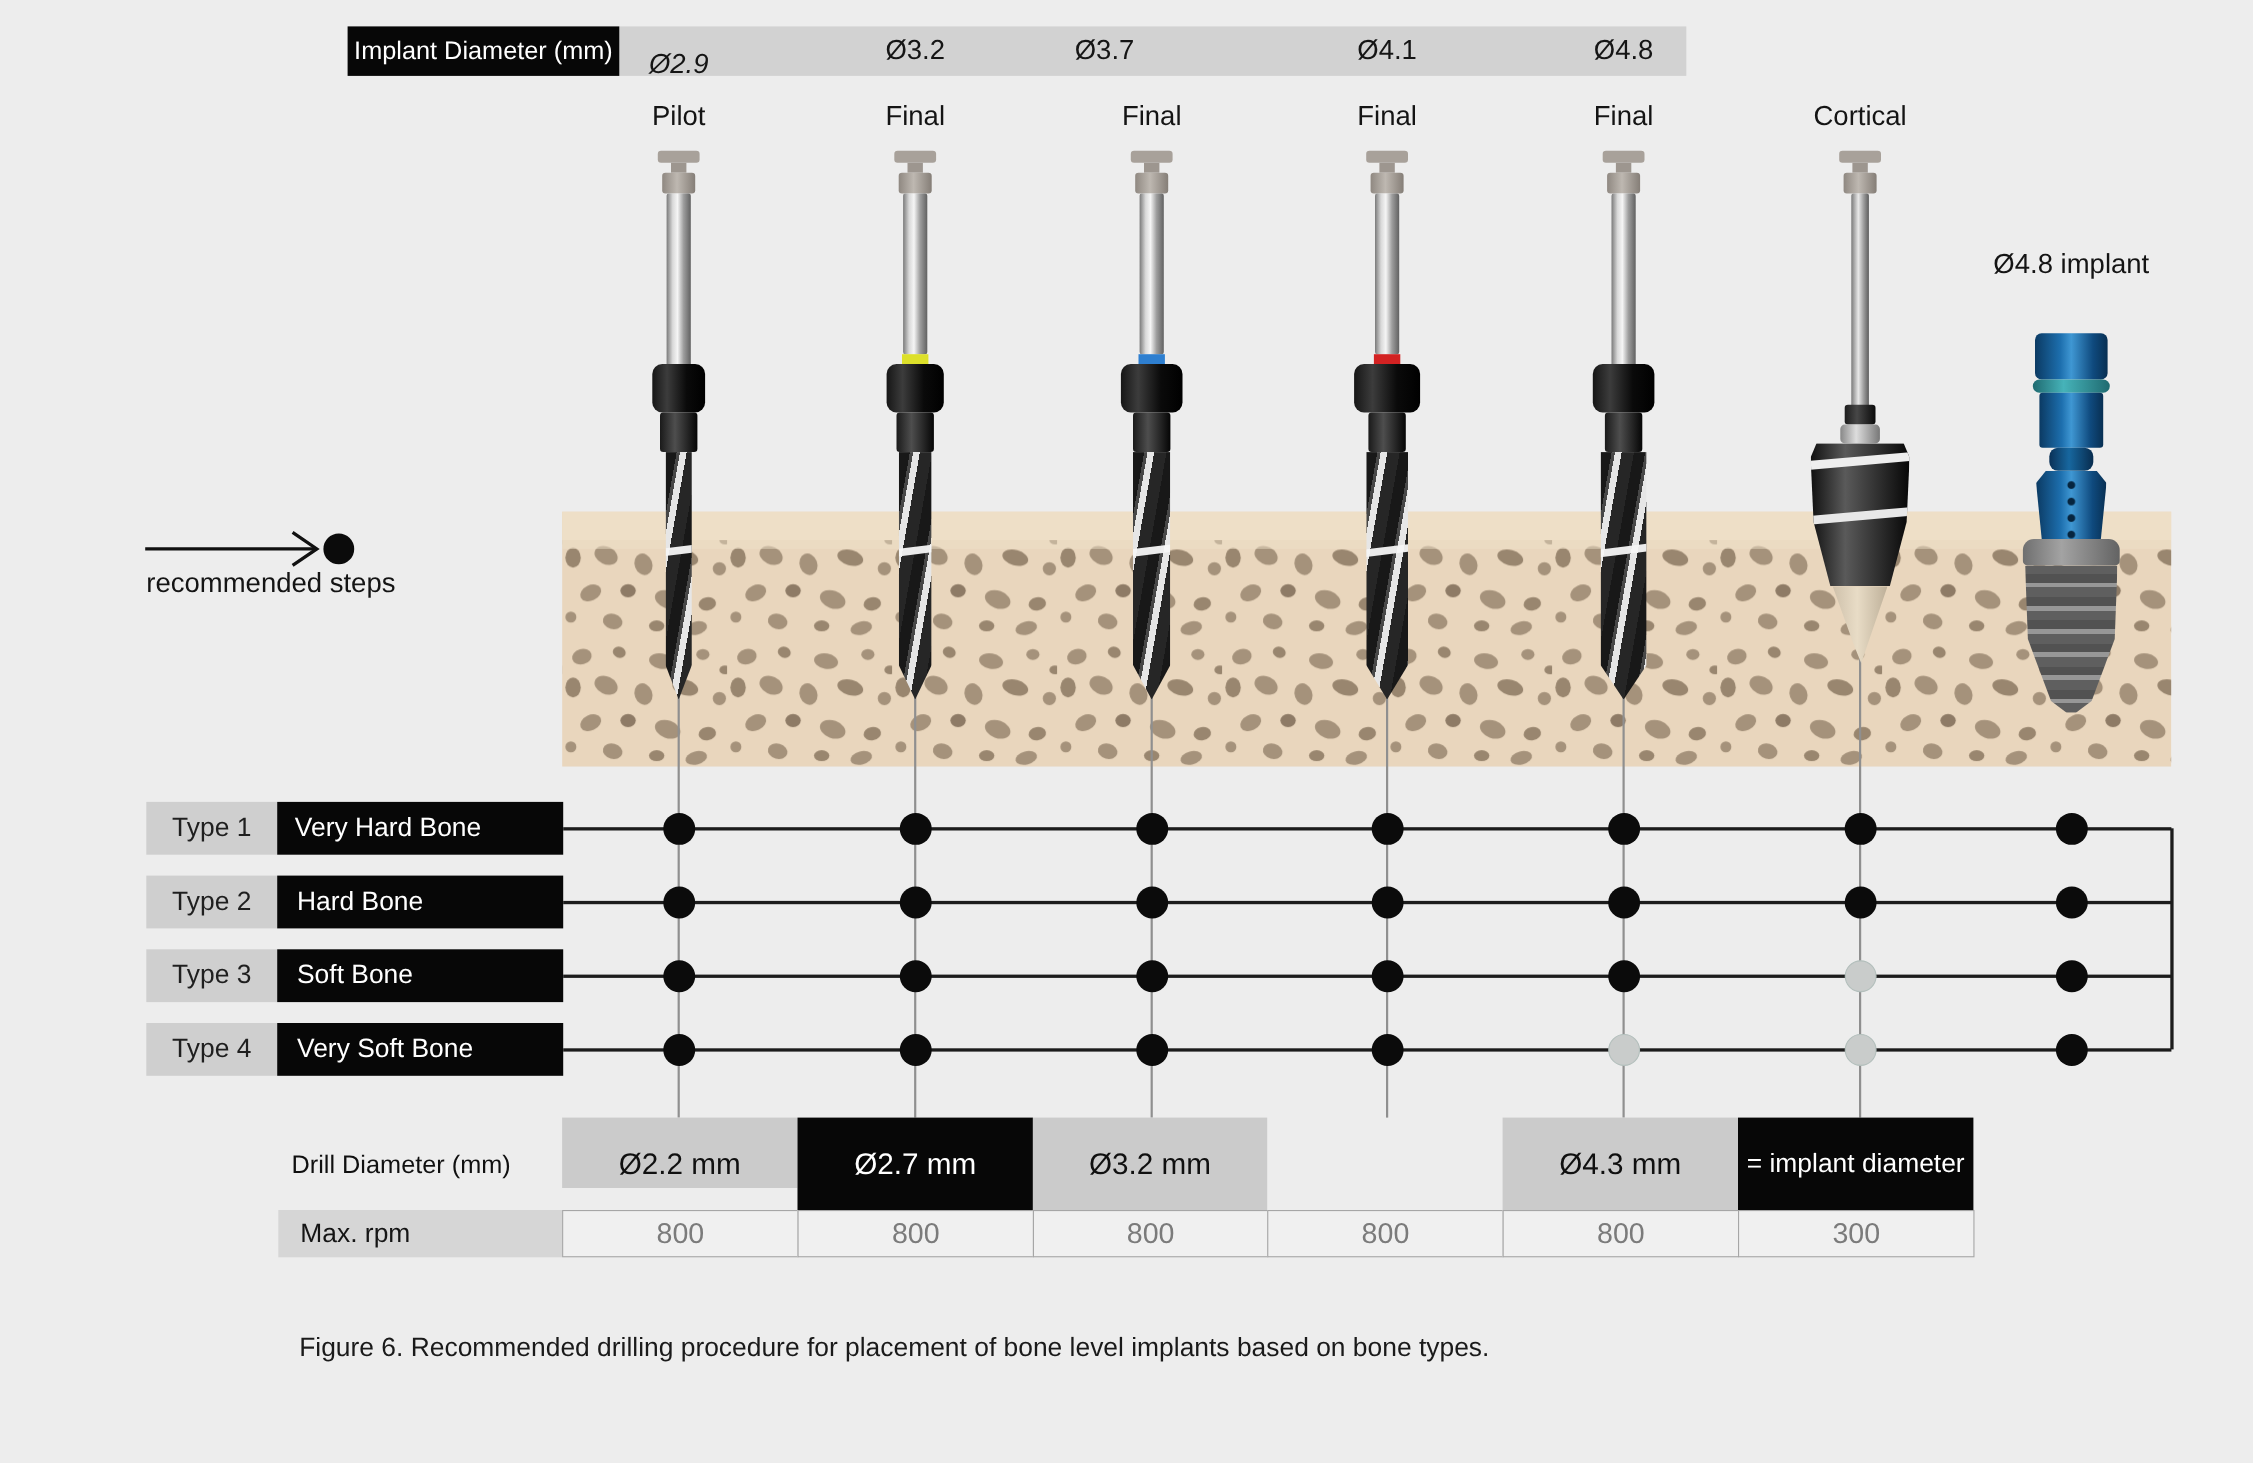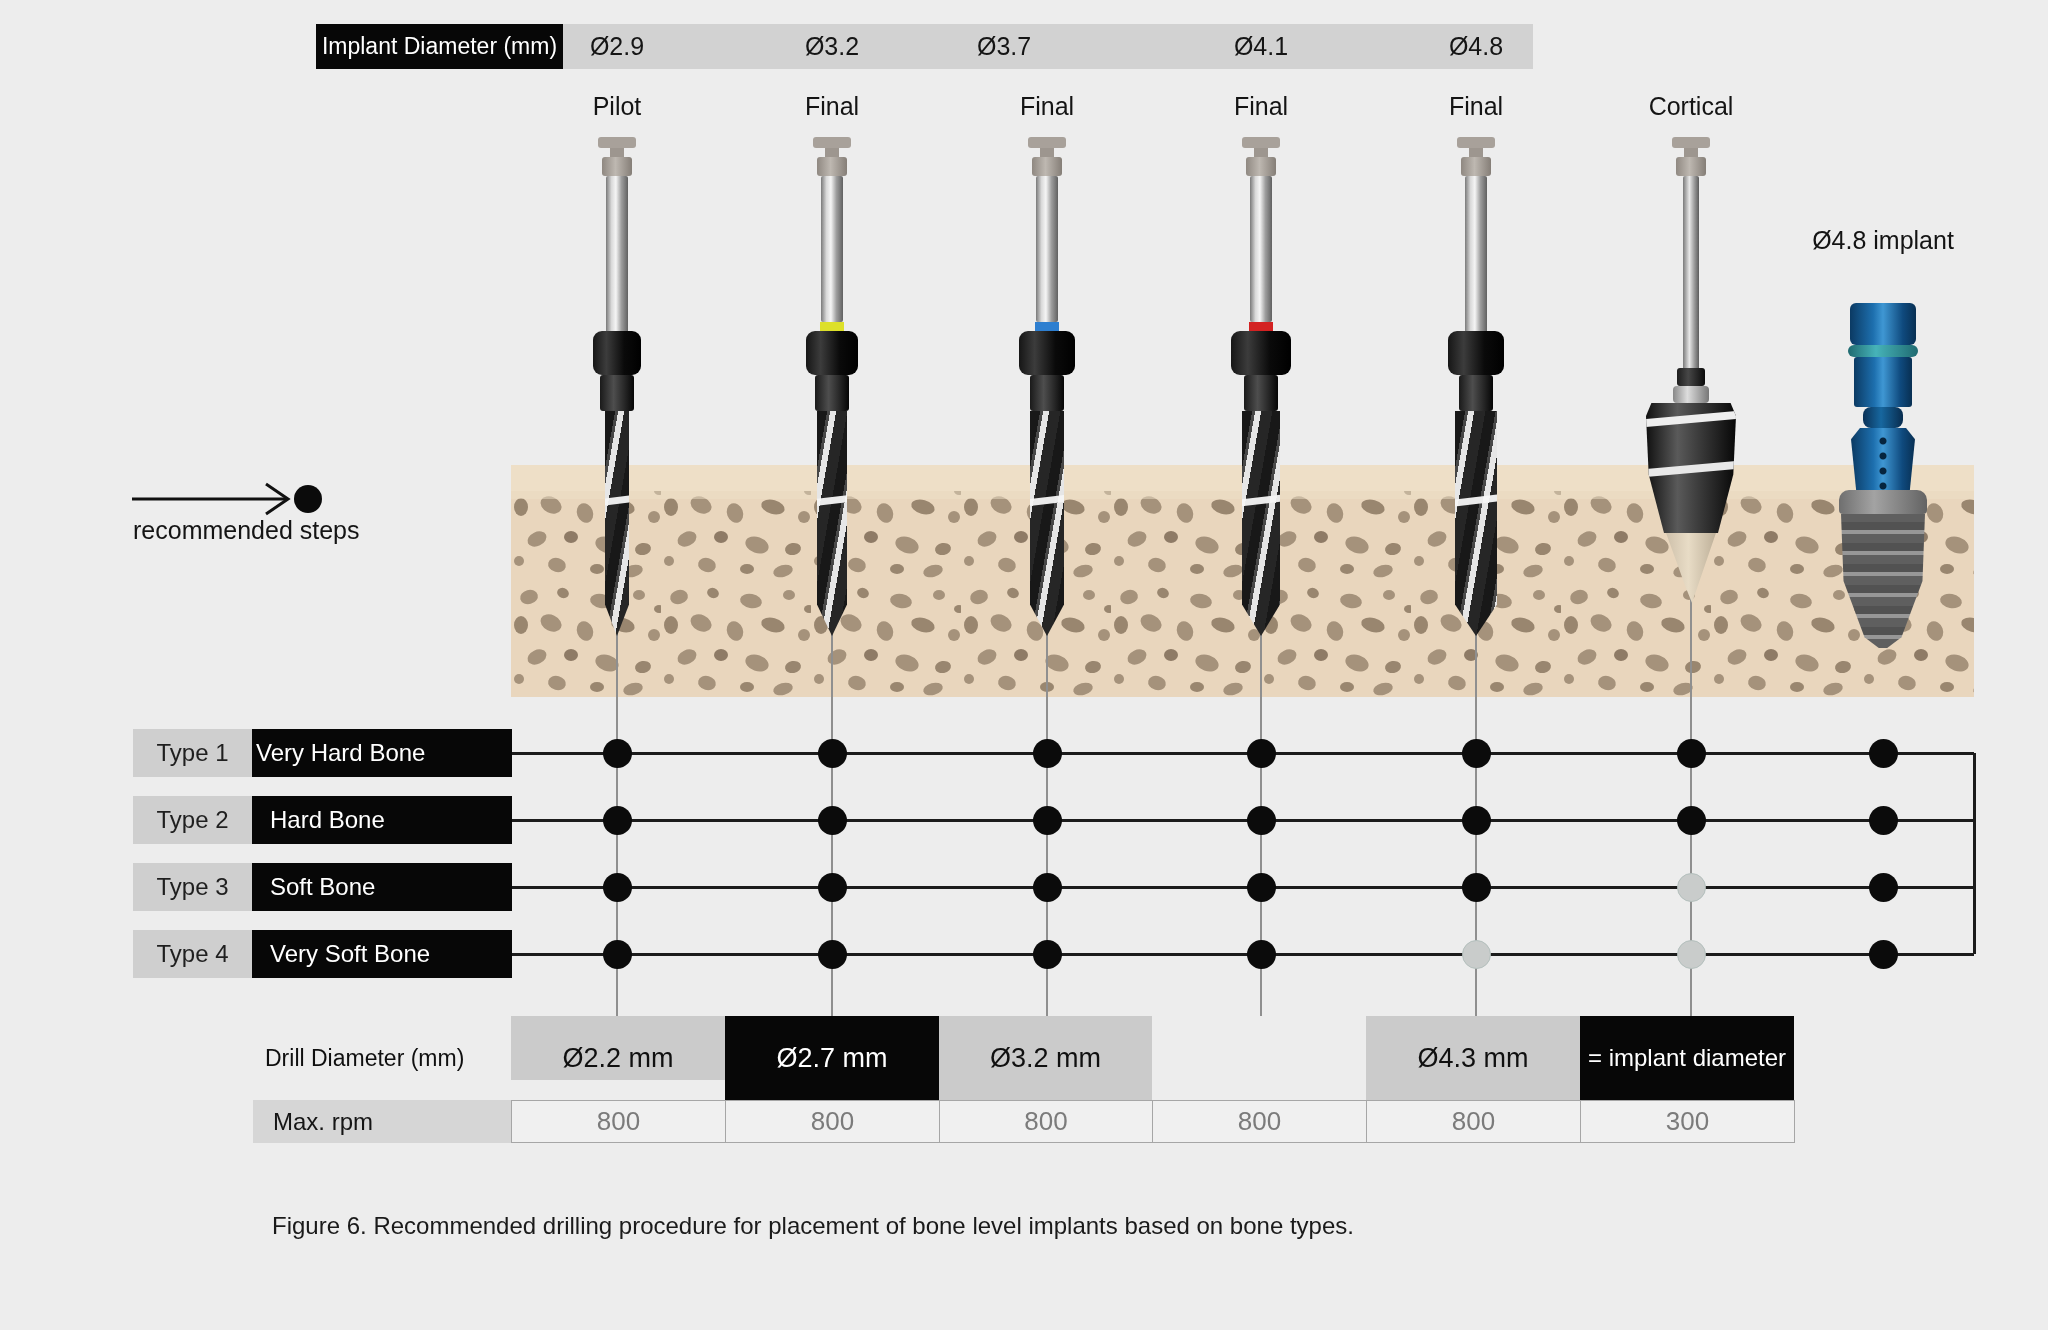--- a/index.html
+++ b/index.html
@@ -56,40 +56,40 @@
     <path d="M136 4 L158 19 L136 34" fill="none" stroke="#111111" stroke-width="3"></path>
     <circle cx="178" cy="19" r="14" fill="#0b0b0b"></circle>
   </svg>
   <div class="abs" id="legend-text">recommended steps</div>
 
   <div class="abs" id="implant-label">Ø4.8 implant</div>
 
   <div class="abs" id="caption">Figure 6. Recommended drilling procedure for placement of bone level implants based on bone types.</div>
 
   <div id="dyn"></div>
-<div style="position: absolute; left: 547px; top: 24px; width: 140px; line-height: 45px; text-align: center; font-size: 25px; color: rgb(21, 21, 21); z-index: 13;">Ø2.9</div>
+<div style="position: absolute; left: 547px; top: 36px; width: 140px; line-height: 45px; text-align: center; font-size: 25px; color: rgb(21, 21, 21); z-index: 13; font-style: italic;">Ø2.9</div>
     <div style="position: absolute; left: 762px; top: 24px; width: 140px; line-height: 45px; text-align: center; font-size: 25px; color: rgb(21, 21, 21); z-index: 13;">Ø3.2</div>
     <div style="position: absolute; left: 977px; top: 24px; width: 140px; line-height: 45px; font-size: 25px; color: rgb(21, 21, 21); z-index: 13;">Ø3.7</div>
     <div style="position: absolute; left: 1191px; top: 24px; width: 140px; line-height: 45px; text-align: center; font-size: 25px; color: rgb(21, 21, 21); z-index: 13;">Ø4.1</div>
     <div style="position: absolute; left: 1406px; top: 24px; width: 140px; line-height: 45px; text-align: center; font-size: 25px; color: rgb(21, 21, 21); z-index: 13;">Ø4.8</div>
     <div style="position: absolute; left: 527px; top: 92px; width: 180px; text-align: center; font-size: 25px; color: rgb(20, 20, 20);">Pilot</div>
     <div style="position: absolute; left: 742px; top: 92px; width: 180px; text-align: center; font-size: 25px; color: rgb(20, 20, 20);">Final</div>
     <div style="position: absolute; left: 957px; top: 92px; width: 180px; text-align: center; font-size: 25px; color: rgb(20, 20, 20);">Final</div>
     <div style="position: absolute; left: 1171px; top: 92px; width: 180px; text-align: center; font-size: 25px; color: rgb(20, 20, 20);">Final</div>
     <div style="position: absolute; left: 1386px; top: 92px; width: 180px; text-align: center; font-size: 25px; color: rgb(20, 20, 20);">Final</div>
     <div style="position: absolute; left: 1601px; top: 92px; width: 180px; text-align: center; font-size: 25px; color: rgb(20, 20, 20);">Cortical</div>
     <div style="position: absolute; left: 616px; top: 590px; width: 2px; height: 426px; background: rgb(143, 143, 143); z-index: 8;"></div>
     <div style="position: absolute; left: 831px; top: 590px; width: 2px; height: 426px; background: rgb(143, 143, 143); z-index: 8;"></div>
     <div style="position: absolute; left: 1046px; top: 590px; width: 2px; height: 426px; background: rgb(143, 143, 143); z-index: 8;"></div>
     <div style="position: absolute; left: 1260px; top: 590px; width: 2px; height: 426px; background: rgb(143, 143, 143); z-index: 8;"></div>
     <div style="position: absolute; left: 1475px; top: 590px; width: 2px; height: 426px; background: rgb(143, 143, 143); z-index: 8;"></div>
     <div style="position: absolute; left: 1690px; top: 590px; width: 2px; height: 426px; background: rgb(143, 143, 143); z-index: 8;"></div>
     <div style="position: absolute; left: 512px; top: 751.5px; width: 1462px; height: 3px; background: rgb(28, 28, 28); z-index: 9;"></div>
     <div style="position: absolute; left: 133px; top: 729px; width: 119px; height: 48px; background: rgb(207, 207, 207); color: rgb(31, 31, 31); font-size: 24px; line-height: 48px; text-align: center; z-index: 10;">Type 1</div>
-    <div style="position: absolute; left: 252px; top: 729px; width: 260px; height: 48px; background: rgb(7, 7, 7); color: rgb(255, 255, 255); font-size: 24px; line-height: 48px; padding-left: 4px; box-sizing: border-box; z-index: 10;">Very Hard Bone</div>
+    <div style="position: absolute; left: 252px; top: 729px; width: 260px; height: 48px; background: rgb(7, 7, 7); color: rgb(255, 255, 255); font-size: 24px; line-height: 48px; padding-left: 16px; box-sizing: border-box; z-index: 10;">Very Hard Bone</div>
     <div style="position: absolute; left: 602.5px; top: 738.5px; width: 29px; height: 29px; border-radius: 50%; z-index: 30; box-sizing: border-box; background: rgb(11, 11, 11);"></div>
     <div style="position: absolute; left: 817.5px; top: 738.5px; width: 29px; height: 29px; border-radius: 50%; z-index: 30; box-sizing: border-box; background: rgb(11, 11, 11);"></div>
     <div style="position: absolute; left: 1032.5px; top: 738.5px; width: 29px; height: 29px; border-radius: 50%; z-index: 30; box-sizing: border-box; background: rgb(11, 11, 11);"></div>
     <div style="position: absolute; left: 1246.5px; top: 738.5px; width: 29px; height: 29px; border-radius: 50%; z-index: 30; box-sizing: border-box; background: rgb(11, 11, 11);"></div>
     <div style="position: absolute; left: 1461.5px; top: 738.5px; width: 29px; height: 29px; border-radius: 50%; z-index: 30; box-sizing: border-box; background: rgb(11, 11, 11);"></div>
     <div style="position: absolute; left: 1676.5px; top: 738.5px; width: 29px; height: 29px; border-radius: 50%; z-index: 30; box-sizing: border-box; background: rgb(11, 11, 11);"></div>
     <div style="position: absolute; left: 1868.5px; top: 738.5px; width: 29px; height: 29px; border-radius: 50%; z-index: 30; box-sizing: border-box; background: rgb(11, 11, 11);"></div>
     <div style="position: absolute; left: 512px; top: 818.5px; width: 1462px; height: 3px; background: rgb(28, 28, 28); z-index: 9;"></div>
     <div style="position: absolute; left: 133px; top: 796px; width: 119px; height: 48px; background: rgb(207, 207, 207); color: rgb(31, 31, 31); font-size: 24px; line-height: 48px; text-align: center; z-index: 10;">Type 2</div>
     <div style="position: absolute; left: 252px; top: 796px; width: 260px; height: 48px; background: rgb(7, 7, 7); color: rgb(255, 255, 255); font-size: 24px; line-height: 48px; padding-left: 18px; box-sizing: border-box; z-index: 10;">Hard Bone</div>

